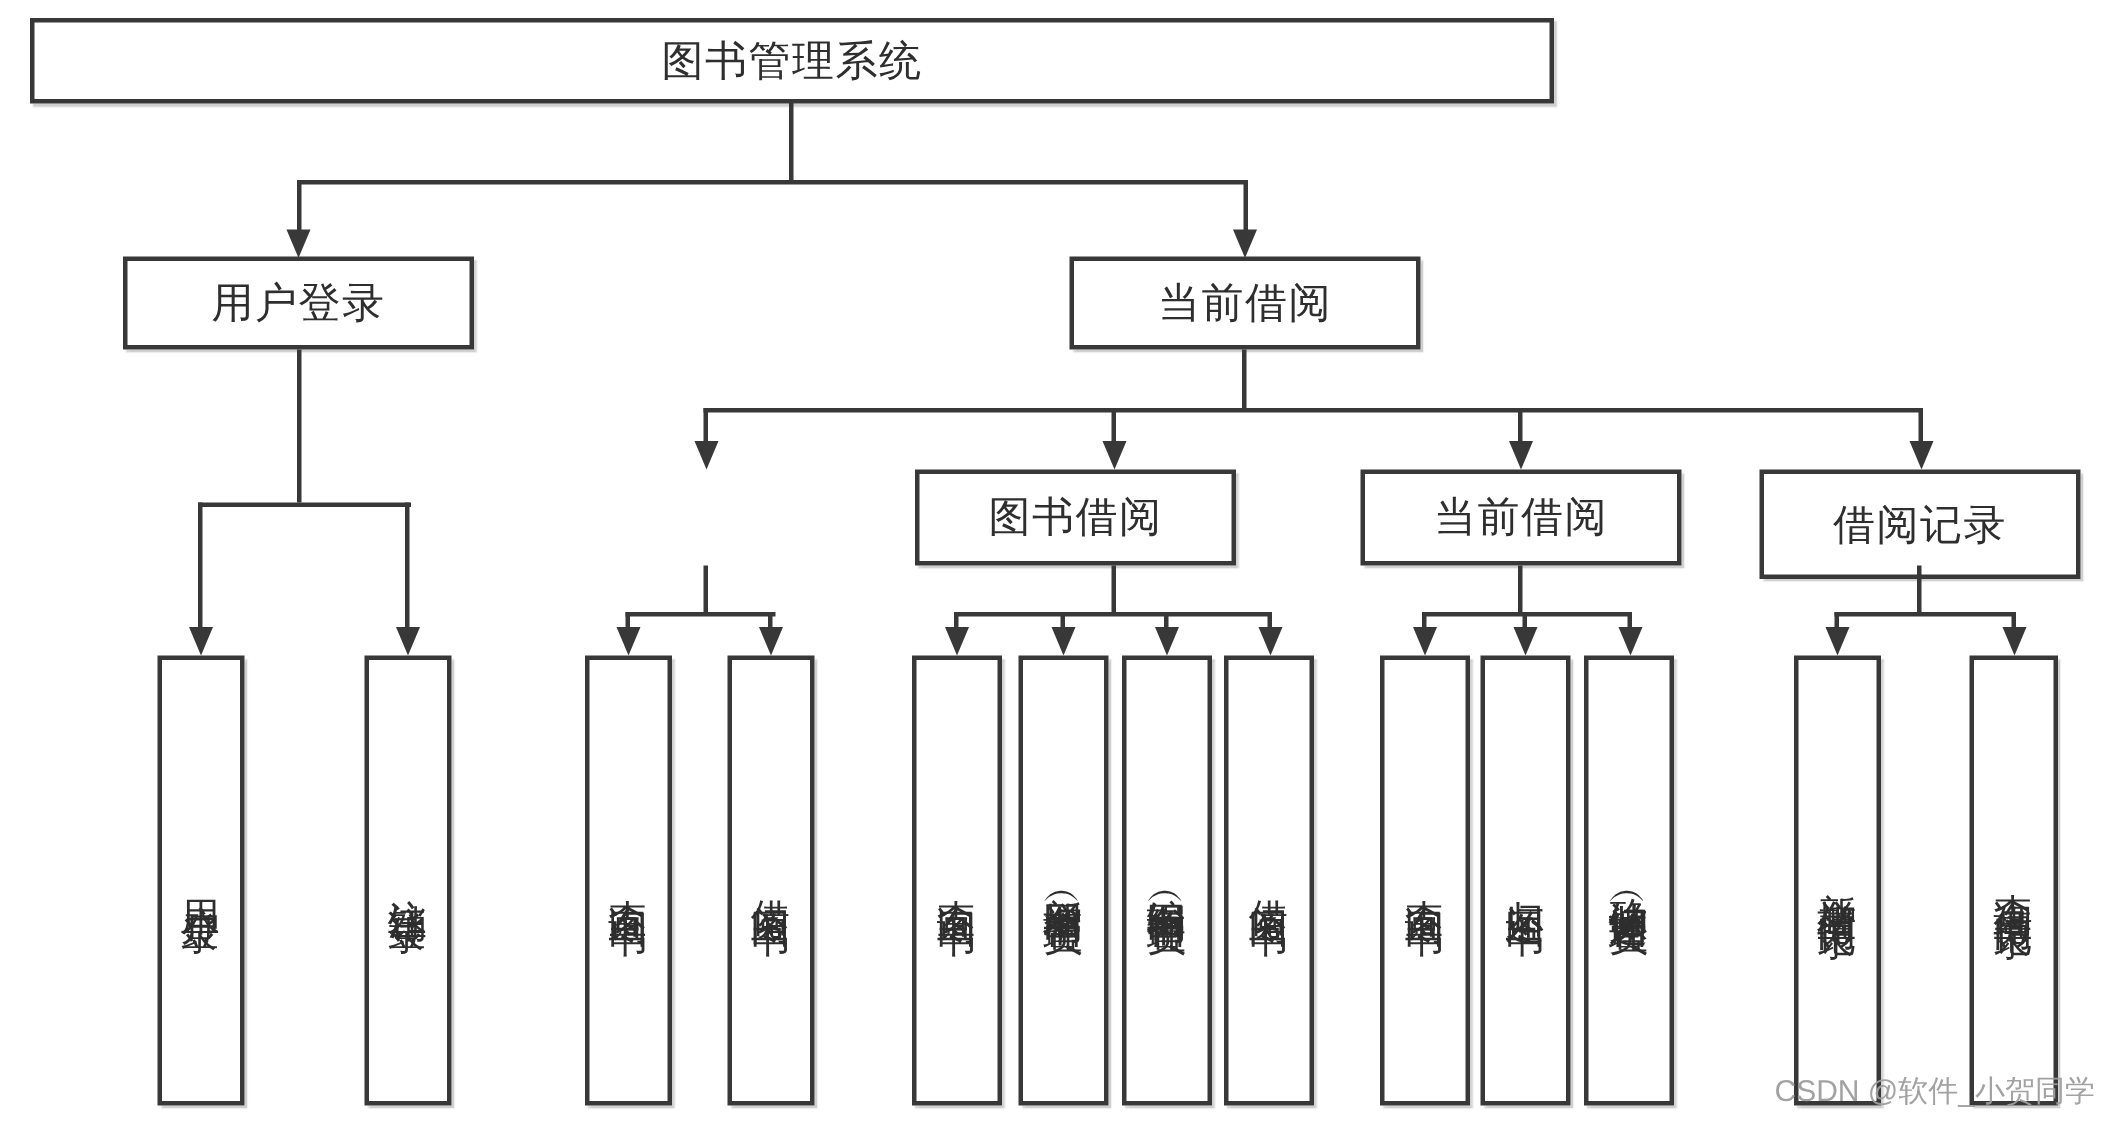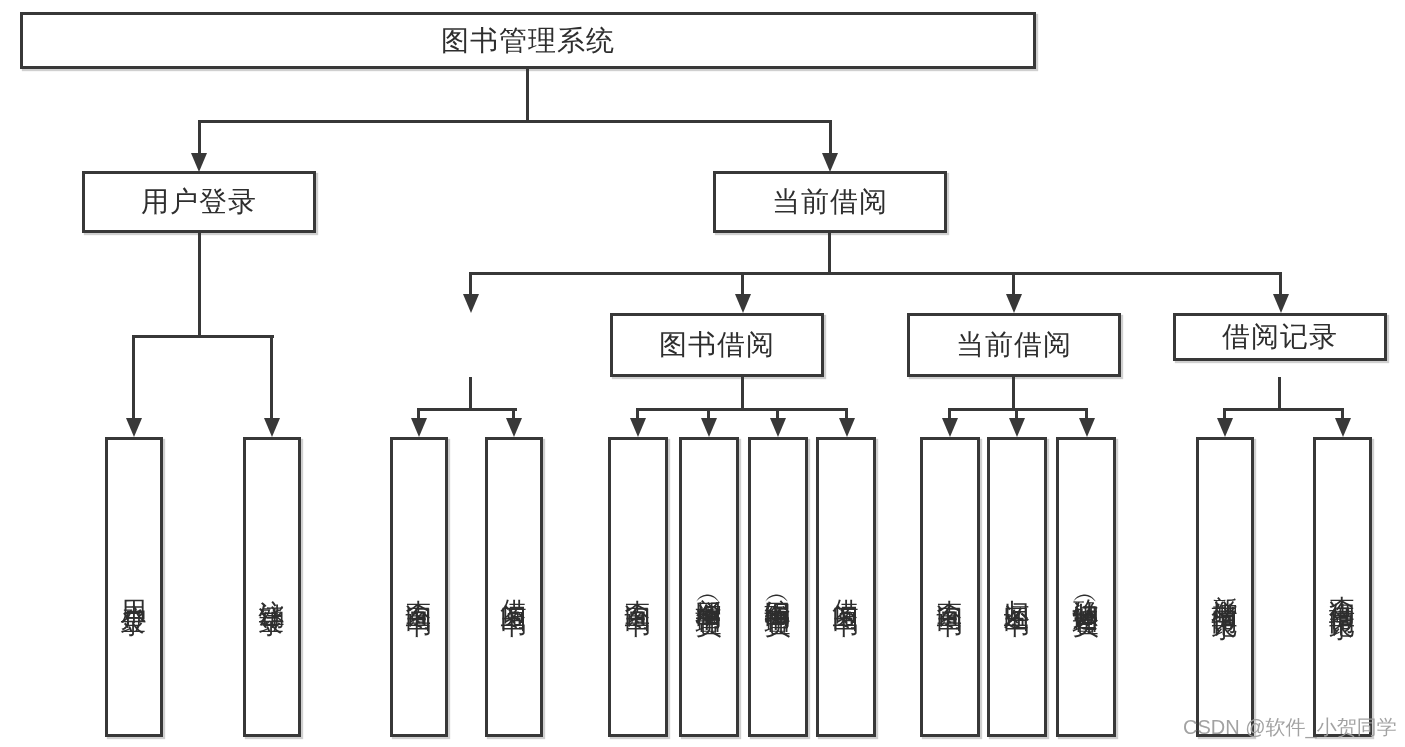--- a/index.html
+++ b/index.html
@@ -56,21 +56,21 @@
   <div class="node h-node" style="left:713px;top:171px;width:234px;height:62px;">
     <span class="lbl">当前借阅</span>
   </div>
 
   <div class="node h-node" style="left:610px;top:313px;width:214px;height:64px;">
     <span class="lbl">图书借阅</span>
   </div>
   <div class="node h-node" style="left:907px;top:313px;width:214px;height:64px;">
     <span class="lbl">当前借阅</span>
   </div>
-  <div class="node h-node" style="left:1173px;top:313px;width:214px;height:48px;align-items:center;">
+  <div class="node h-node" style="left:1173px;top:313px;width:214px;height:73px;align-items:center;">
     <span class="lbl">借阅记录</span>
   </div>
 
   <div class="node leaf" style="left:105px;top:437px;width:58px;height:300px;">
     <span class="lbl">用户登录</span>
   </div>
   <div class="node leaf" style="left:243px;top:437px;width:58px;height:300px;">
     <span class="lbl">注销登录</span>
   </div>
 

